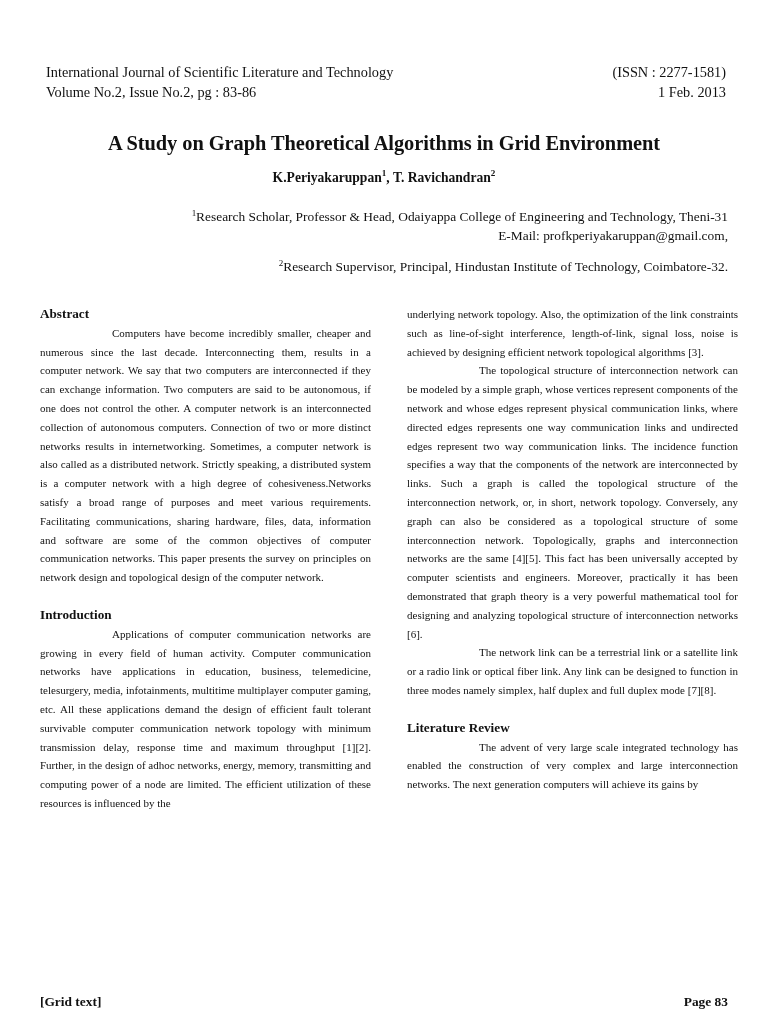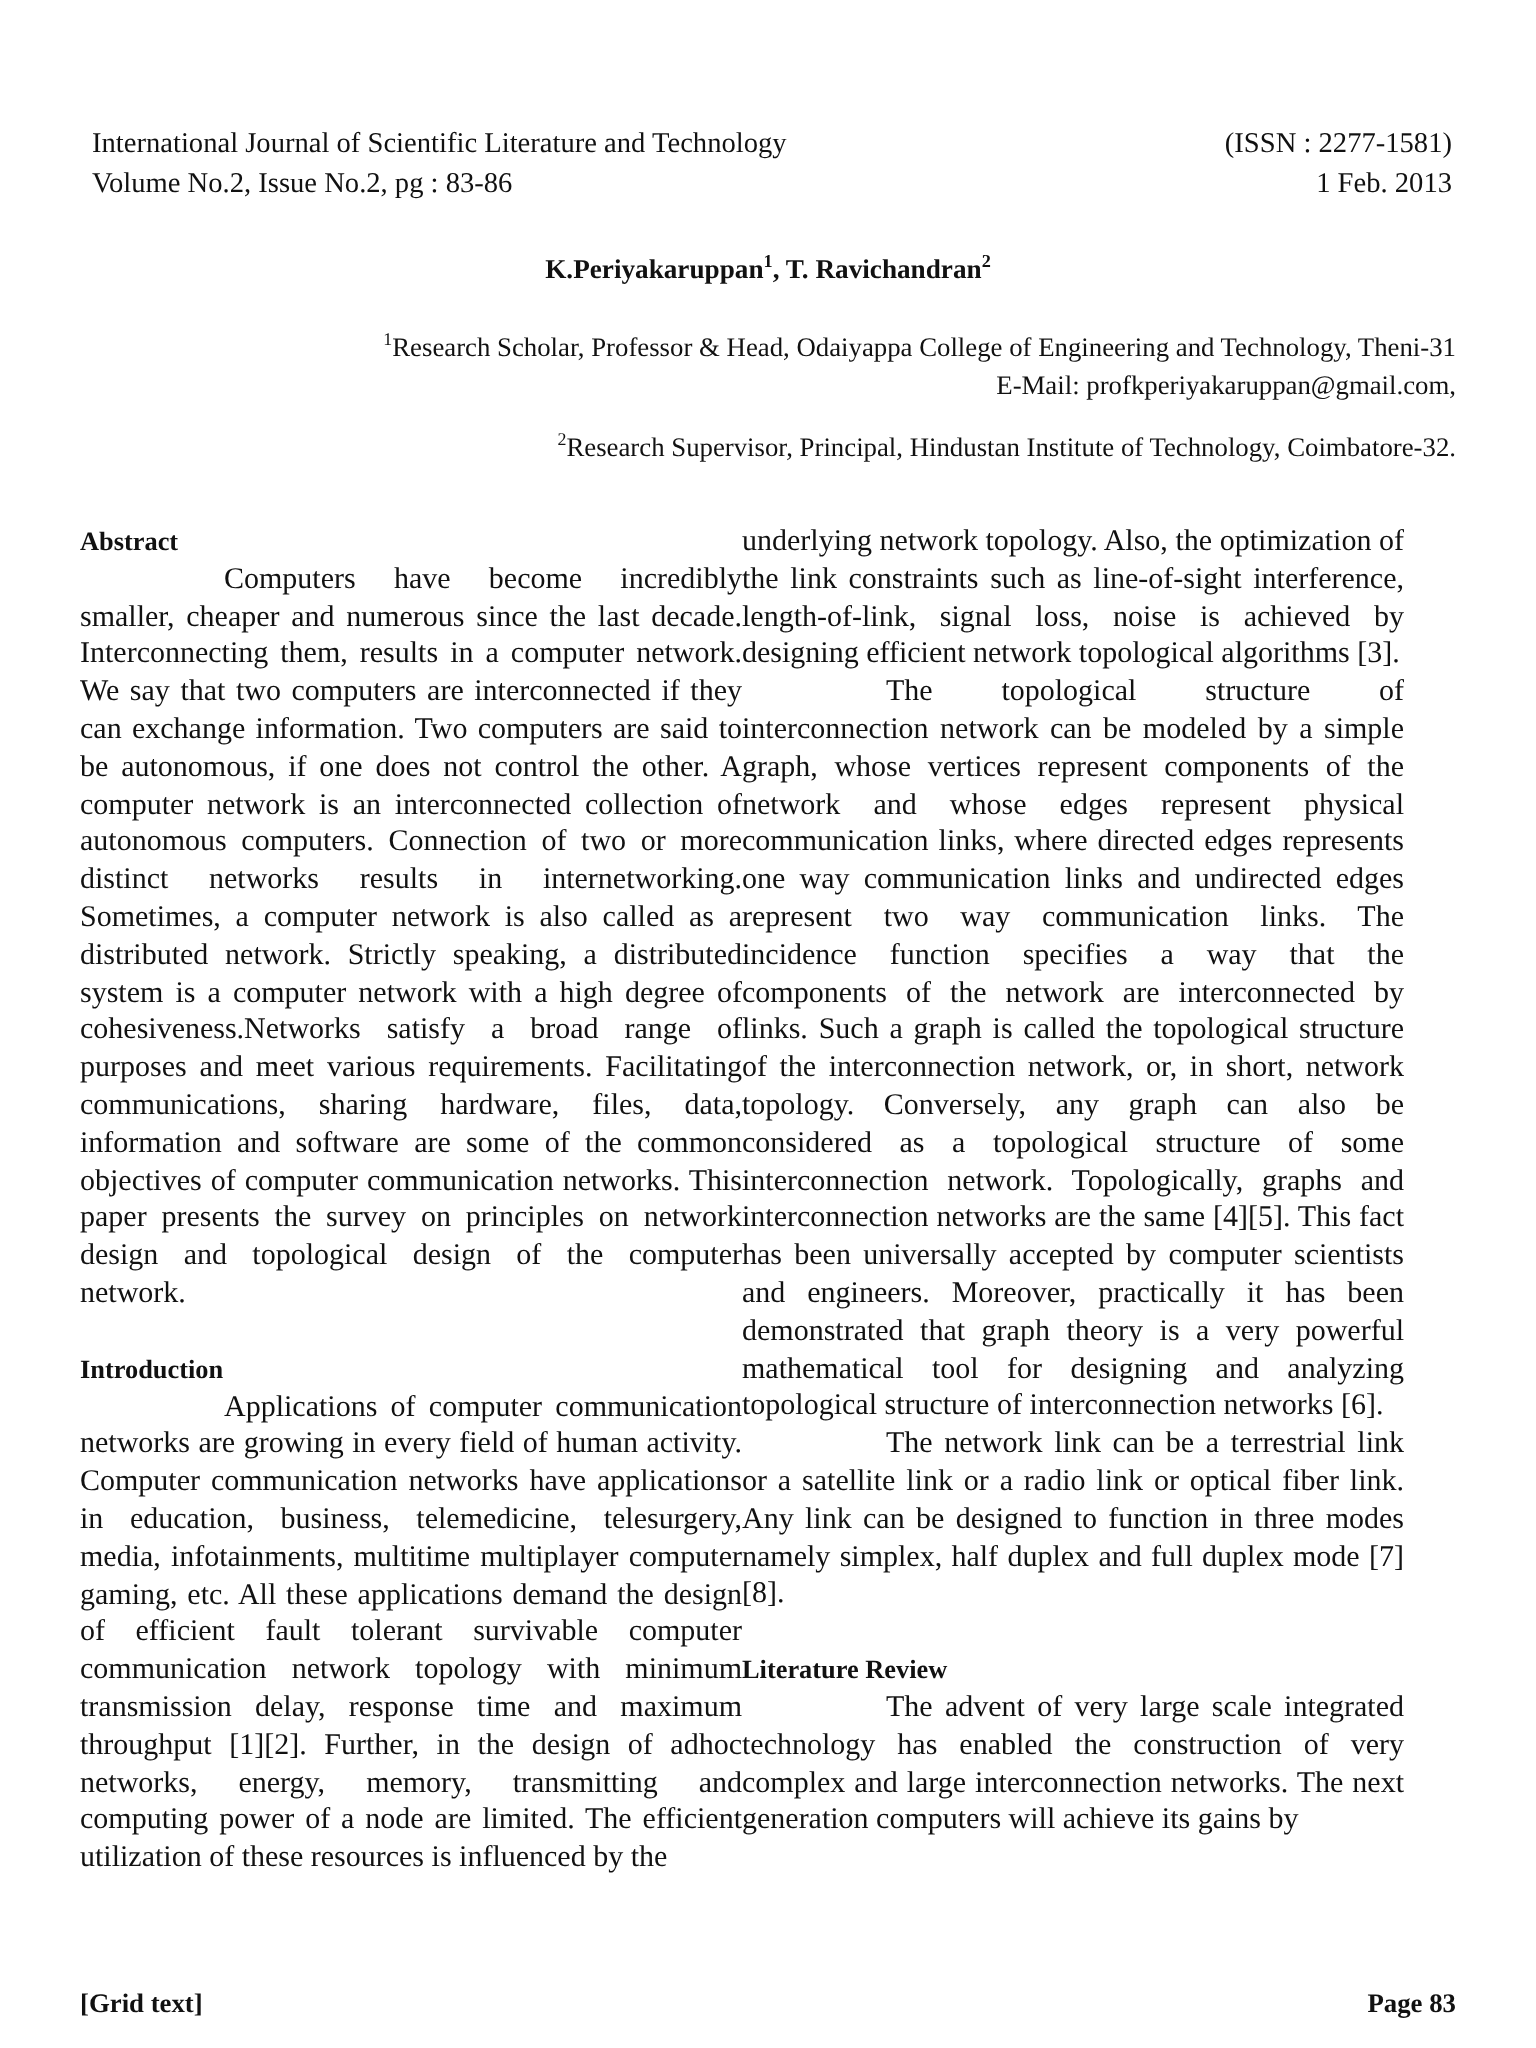--- a/index.html
+++ b/index.html
@@ -82,33 +82,33 @@
   
   .columns {
     display: flex;
     margin-top: 29px;
     align-items: flex-start;
   }
   .col {
     width: 331px;
     flex: 0 0 331px;
   }
-  .col.left { }
+  .col.left { margin-right: 36px; }
 
   .sec-head {
     font-weight: bold;
     font-size: 13.2px;
     line-height: 18.8px;
     margin: 0 0 0 0;
   }
   .sec-head.spaced { margin-top: 19px; }
 
   p.body {
     margin: 0;
-    font-size: 15px;
+    font-size: 11px;
     line-height: 18.8px;
     text-align: justify;
     text-justify: inter-word;
     hyphens: none;
   }
   p.indent { text-indent: 72px; }
 
   
   .footer {
     position: absolute;
@@ -135,20 +135,21 @@
         <span class="mast-left">International Journal of Scientific Literature and Technology</span>
         <span class="mast-right">(ISSN : 2277-1581)</span>
       </div>
       <div class="mast-row">
         <span class="mast-left">Volume No.2, Issue No.2, pg : 83-86</span>
         <span class="mast-right">1 Feb. 2013</span>
       </div>
     </div>
   </div>
 
+  <div class="title">A Study on Graph Theoretical Algorithms in Grid Environment</div>
 
   <div class="authors">
     <span>K.Periyakaruppan</span><sup>1</sup><span>, T. Ravichandran</span><sup>2</sup>
   </div>
 
   <div class="affil">
     <sup>1</sup><span>Research Scholar, Professor &amp; Head, Odaiyappa College of Engineering and Technology, Theni-31</span><br>
     <span>E-Mail: profkperiyakaruppan@gmail.com,</span>
   </div>
 

